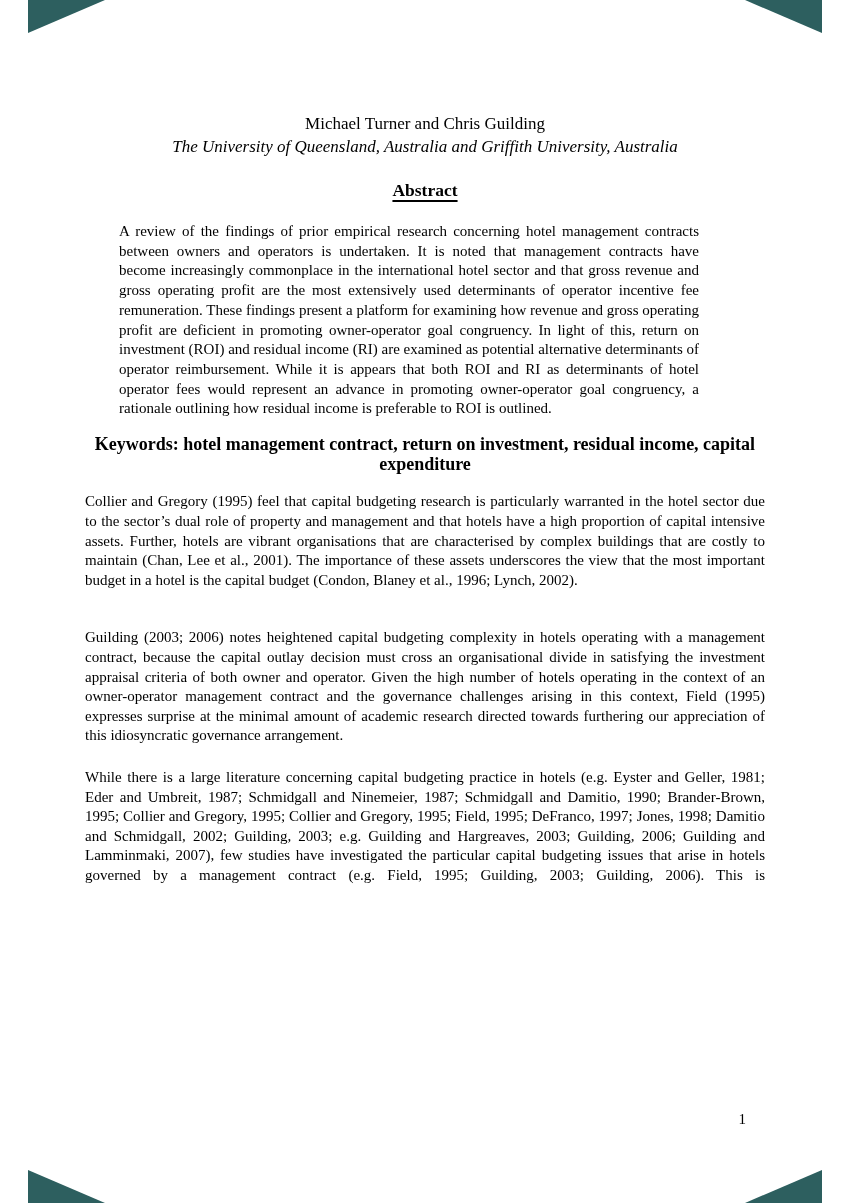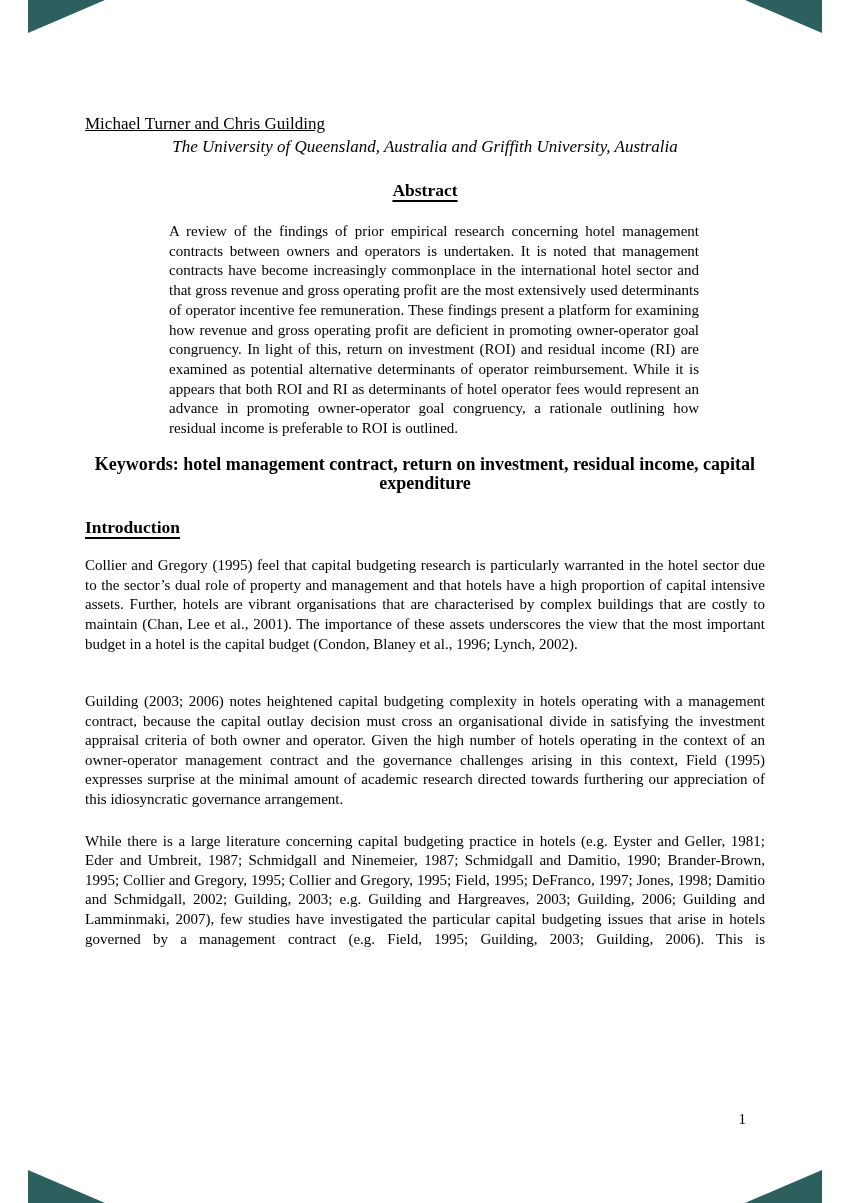--- a/index.html
+++ b/index.html
@@ -40,44 +40,44 @@
     font-weight: bold;
     font-size: 17.5px;
     line-height: 27px;
     text-decoration: underline;
     text-decoration-thickness: 1.8px;
     text-underline-offset: 4px;
   }
 
   .byline {
     margin-top: 8px;
+    text-align: center;
     font-size: 17px;
     line-height: 23px;
-    text-decoration: underline;
   }
   .affiliation {
     text-align: center;
     font-size: 17px;
     line-height: 23px;
     font-style: italic;
   }
 
   .abstract-heading {
     margin-top: 21px;
     text-align: center;
     font-size: 17.5px;
     line-height: 22px;
     font-weight: bold;
     text-decoration: underline;
     text-decoration-thickness: 1.8px;
     text-underline-offset: 4px;
   }
 
   .abstract-text {
-    margin: 21px 66px 0 84px;
+    margin: 21px 66px 0 34px;
     font-size: 15px;
     line-height: 19.7px;
     text-align: justify;
   }
 
   .keywords {
     margin-top: 16px;
     font-size: 18px;
     line-height: 19.7px;
     font-weight: bold;
@@ -124,21 +124,20 @@
 
 
   <div class="byline">Michael Turner and Chris Guilding</div>
   <div class="affiliation">The University of Queensland, Australia and Griffith University, Australia</div>
 
   <div class="abstract-heading">Abstract</div>
   <div class="abstract-text">A review of the findings of prior empirical research concerning hotel management contracts between owners and operators is undertaken. It is noted that management contracts have become increasingly commonplace in the international hotel sector and that gross revenue and gross operating profit are the most extensively used determinants of operator incentive fee remuneration. These findings present a platform for examining how revenue and gross operating profit are deficient in promoting owner-operator goal congruency. In light of this, return on investment (ROI) and residual income (RI) are examined as potential alternative determinants of operator reimbursement. While it is appears that both ROI and RI as determinants of hotel operator fees would represent an advance in promoting owner-operator goal congruency, a rationale outlining how residual income is preferable to ROI is outlined.</div>
 
   <div class="keywords">Keywords: hotel management contract, return on investment, residual income, capital expenditure</div>
 
-  <div class="intro-heading">Introduction</div>
 
   <div class="body-para para-1">Collier and Gregory (1995) feel that capital budgeting research is particularly warranted in the hotel sector due to the sector’s dual role of property and management and that hotels have a high proportion of capital intensive assets. Further, hotels are vibrant organisations that are characterised by complex buildings that are costly to maintain (Chan, Lee et al., 2001). The importance of these assets underscores the view that the most important budget in a hotel is the capital budget (Condon, Blaney et al., 1996; Lynch, 2002).</div>
   <div class="body-para para-2">Guilding (2003; 2006) notes heightened capital budgeting complexity in hotels operating with a management contract, because the capital outlay decision must cross an organisational divide in satisfying the investment appraisal criteria of both owner and operator. Given the high number of hotels operating in the context of an owner-operator management contract and the governance challenges arising in this context, Field (1995) expresses surprise at the minimal amount of academic research directed towards furthering our appreciation of this idiosyncratic governance arrangement.</div>
   <div class="body-para para-3 stretch-last">While there is a large literature concerning capital budgeting practice in hotels (e.g. Eyster and Geller, 1981; Eder and Umbreit, 1987; Schmidgall and Ninemeier, 1987; Schmidgall and Damitio, 1990; Brander-Brown, 1995; Collier and Gregory, 1995; Collier and Gregory, 1995; Field, 1995; DeFranco, 1997; Jones, 1998; Damitio and Schmidgall, 2002; Guilding, 2003; e.g. Guilding and Hargreaves, 2003; Guilding, 2006; Guilding and Lamminmaki, 2007), few studies have investigated the particular capital budgeting issues that arise in hotels governed by a management contract (e.g. Field, 1995; Guilding, 2003; Guilding, 2006). This is</div>
 
 </div>
 
 <div class="page-number">1</div>
 
 </body></html>

